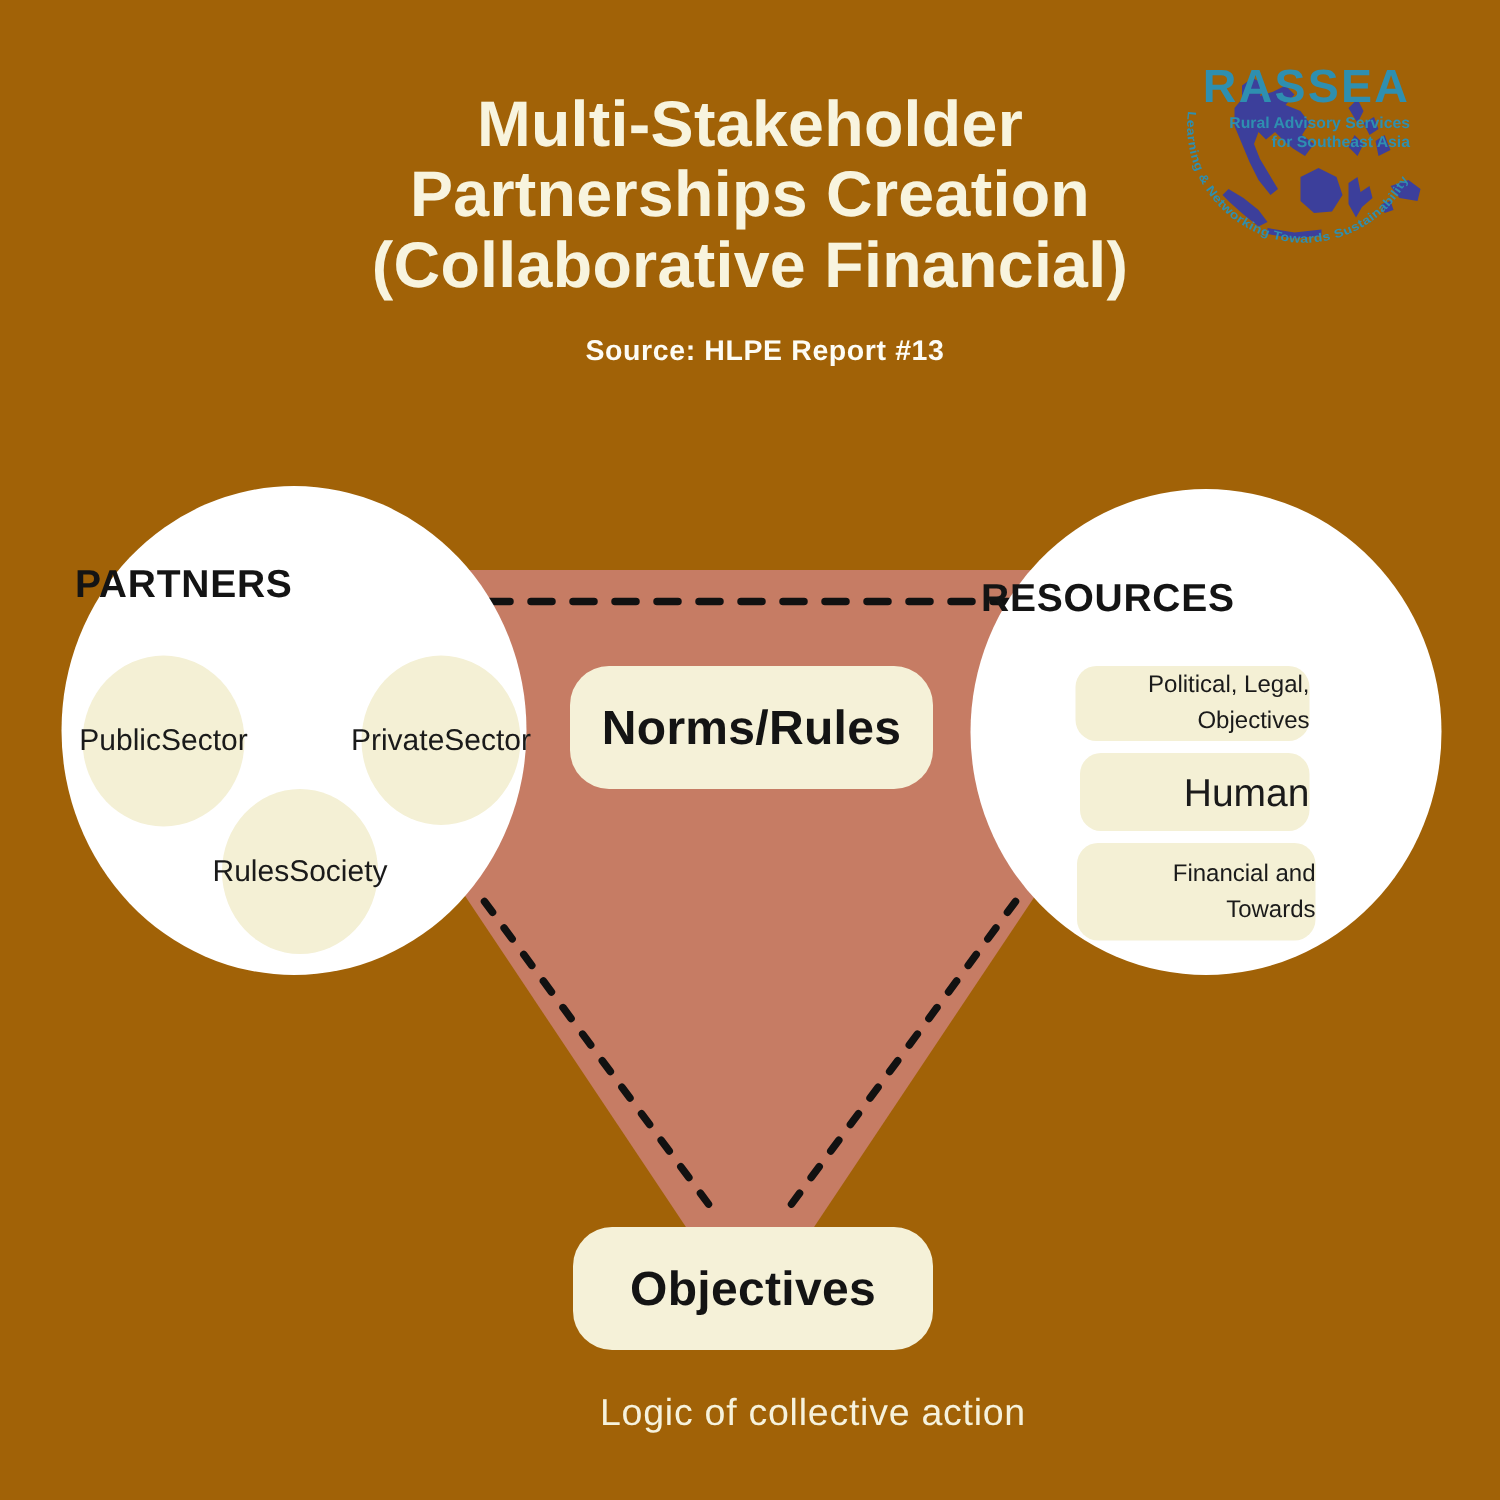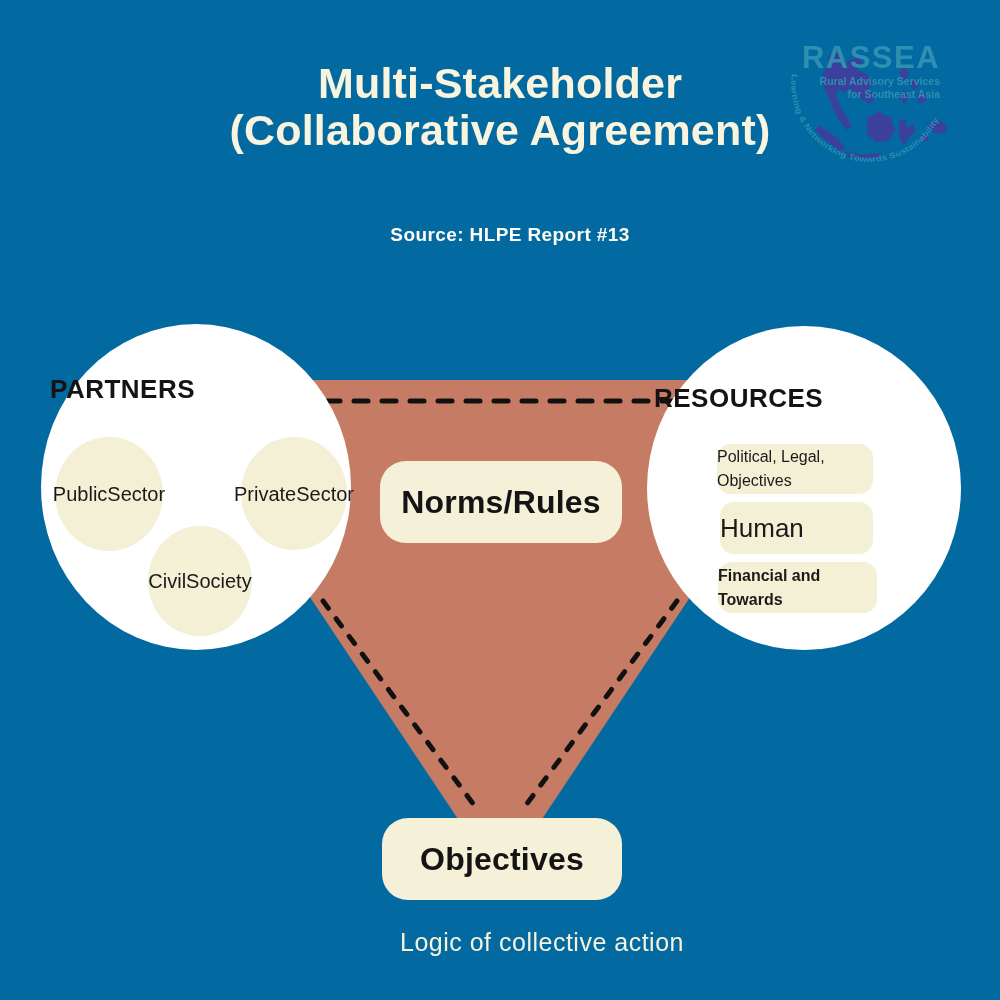--- a/index.html
+++ b/index.html
@@ -1,18 +1,18 @@
 <!DOCTYPE html>
 <html><head>
 <meta charset="utf-8">
 <style>
   html,body{margin:0;padding:0;background:#0d291b;}
   .canvas{
     position:relative;width:1000px;height:1000px;overflow:hidden;
-    background:#0369a1;
+    background:#a16207;
     font-family:"Liberation Sans",sans-serif;
     -webkit-font-smoothing:antialiased;
   }
   
   .title{
     position:absolute;top:60px;left:0;width:1000px;
     text-align:center;color:#f8f4de;font-weight:700;
     font-size:43px;line-height:47px;letter-spacing:.2px;
   }
   .tline{display:block;}
@@ -39,32 +39,32 @@
   .sub-circle{
     position:absolute;background:#f4f0d5;border-radius:50%;
     display:flex;flex-direction:row;align-items:center;justify-content:center;
     color:#1a1a1a;font-weight:500;font-size:20px;line-height:26px;text-align:center;
   }
   .sc-public{left:55px;top:437px;width:108px;height:114px;}
   .sc-private{left:241px;top:437px;width:106px;height:113px;}
   .sc-civil{left:148px;top:526px;width:104px;height:110px;}
   .res-box{
     position:absolute;background:#f4f0d5;border-radius:14px;
-    display:flex;flex-direction:column;align-items:flex-start;justify-content:center;
+    display:flex;flex-direction:column;align-items:flex-end;justify-content:center;
     color:#1a1a1a;font-weight:500;font-size:16px;line-height:24px;text-align:center;
   }
   .rb-1{left:717px;top:444px;width:156px;height:50px;}
   .rb-2{left:720px;top:502px;width:153px;height:52px;font-size:26px;}
-  .rb-3{left:718px;top:562px;width:159px;height:51px;font-weight:bold;}
+  .rb-3{left:718px;top:562px;width:159px;height:65px;}
   .center-box{
     position:absolute;background:#f5f1d8;border-radius:26px;
     display:flex;align-items:center;justify-content:center;
     color:#141414;font-weight:800;font-size:32px;letter-spacing:.2px;
   }
-  .box-norms{left:380px;top:444px;width:242px;height:82px;margin-top:17px;}
+  .box-norms{left:380px;top:444px;width:242px;height:82px;}
   .box-objectives{left:382px;top:818px;width:240px;height:82px;}
   .caption{
     position:absolute;top:928px;left:0;width:1000px;text-align:center;
     color:#f6f2dc;font-weight:500;font-size:25px;letter-spacing:.5px;padding-left:42px;
   }
   .line2-span{display:block;}
 </style>
 </head>
 <body>
 
@@ -72,21 +72,22 @@
 
   <svg class="diagram-svg" viewBox="0 0 1000 1000">
     <polygon points="165,380 835,380 500,882" fill="#c67c64"></polygon>
     <line x1="326" y1="401" x2="676" y2="401" stroke="#111111" stroke-width="5" stroke-linecap="round" stroke-dasharray="14 14"></line>
     <line x1="323" y1="601" x2="474" y2="805" stroke="#111111" stroke-width="5" stroke-linecap="round" stroke-dasharray="9 13"></line>
     <line x1="677" y1="601" x2="526" y2="805" stroke="#111111" stroke-width="5" stroke-linecap="round" stroke-dasharray="9 13"></line>
   </svg>
 
   <div class="title">
     <span class="tline">Multi-Stakeholder</span>
-    <span class="tline">(Collaborative Agreement)</span>
+    <span class="tline">Partnerships Creation</span>
+    <span class="tline">(Collaborative Financial)</span>
   </div>
   <div class="source">Source: HLPE Report #13</div>
 
   <svg class="logo" viewBox="0 0 185 140">
     <g fill="#3c3f9b">
       <path d="M45 29 L52 24 L60 28 L57 36 L66 33 L74 29 L80 35 L74 42 L84 46 L90 54 L85 62 L93 68 L87 76 L79 71 L73 66 L67 60 L61 65 L56 60 L53 68 L57 78 L63 88 L69 98 L64 102 L56 92 L50 80 L45 68 L40 56 L40 44 L45 38 Z"></path>
       <path d="M36 98 L46 104 L56 112 L62 120 L56 123 L46 115 L37 107 L32 102 Z"></path>
       <path d="M62 124 L80 127 L98 125 L98 129 L80 131 L62 128 Z"></path>
       <path d="M84 90 L96 84 L108 90 L112 102 L105 113 L93 114 L84 106 Z"></path>
       <path d="M116 94 L122 90 L124 100 L130 96 L132 104 L125 110 L121 117 L116 108 Z"></path>
@@ -108,21 +109,21 @@
   <div class="big-heading heading-partners">PARTNERS</div>
   <div class="sub-circle sc-public">
     <span>Public</span>
     <span class="line2-span">Sector</span>
   </div>
   <div class="sub-circle sc-private">
     <span>Private</span>
     <span class="line2-span">Sector</span>
   </div>
   <div class="sub-circle sc-civil">
-    <span>Civil</span>
+    <span>Rules</span>
     <span class="line2-span">Society</span>
   </div>
 
   <div class="circle circle-resources"></div>
   <div class="big-heading heading-resources">RESOURCES</div>
   <div class="res-box rb-1">
     <span>Political, Legal,</span>
     <span class="line2-span">Objectives</span>
   </div>
   <div class="res-box rb-2">

